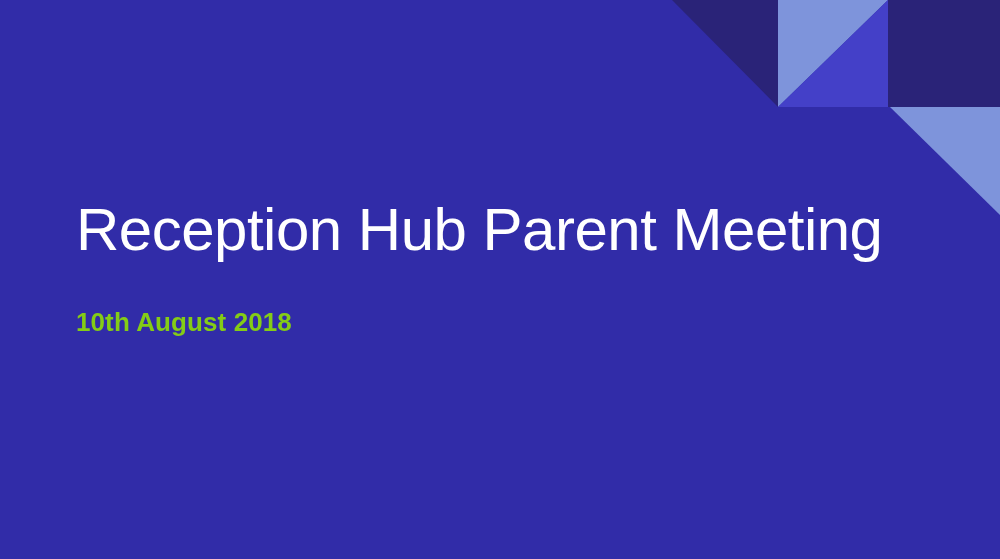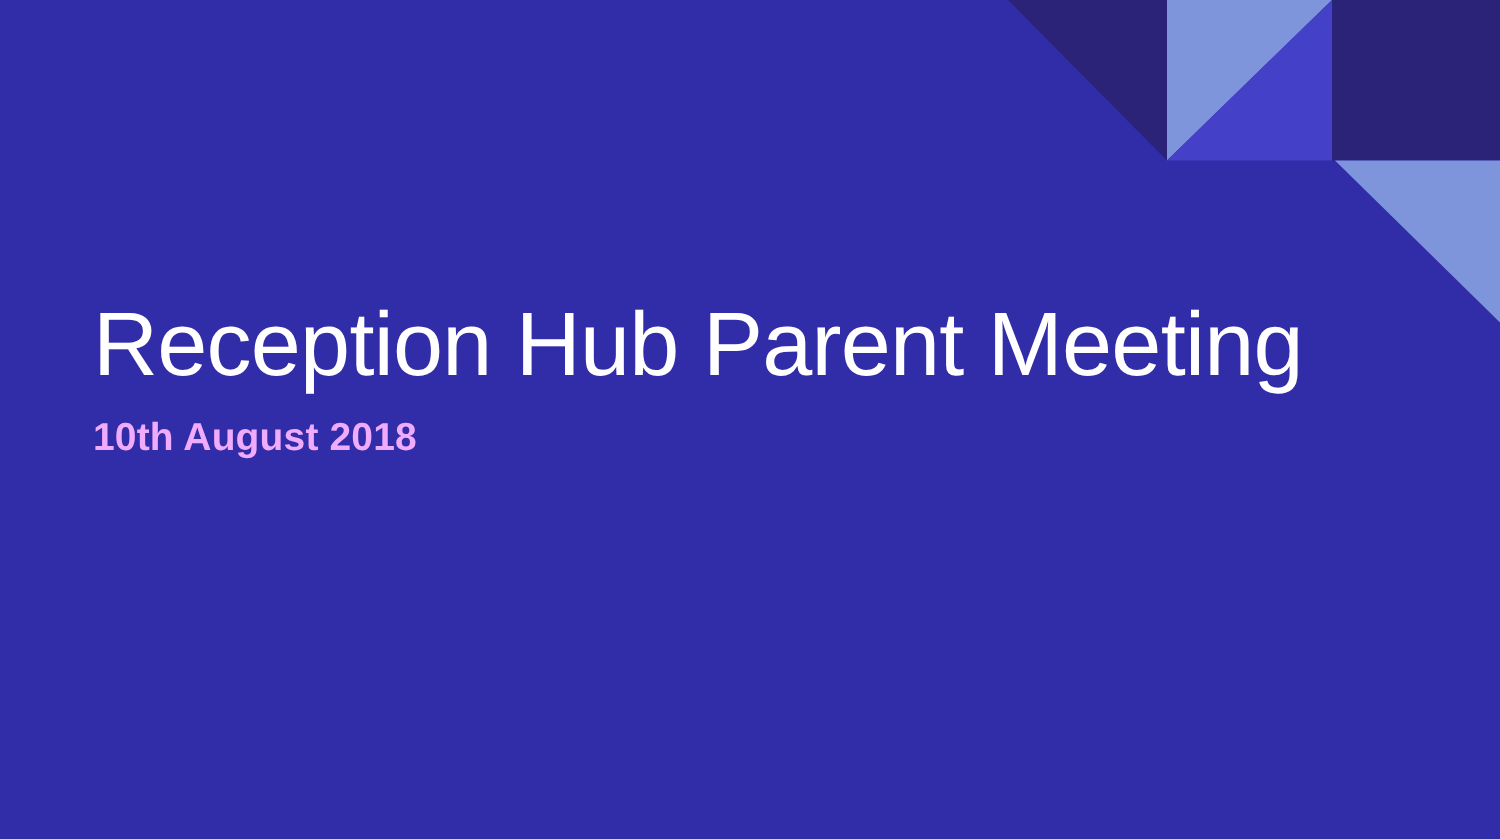--- a/index.html
+++ b/index.html
@@ -27,41 +27,41 @@
     top: 0;
     left: 0;
     width: 1000px;
     height: 559px;
     pointer-events: none;
   }
 
   
   #title-block {
     position: absolute;
-    left: 62px;
+    left: 76px;
     top: 196px;
     width: 860px;
   }
 
   #page-title {
     font-size: 60px;
     font-weight: 300;
     line-height: 1.12;
     letter-spacing: -0.5px;
     color: #FFFFFF;
     white-space: nowrap;
   }
 
   #page-subtitle {
-    margin-top: 13px;
+    margin-top: 44px;
     font-size: 26px;
     font-weight: 700;
     line-height: 1.2;
     letter-spacing: 0.1px;
-    color: #f0abfc;
+    color: #84cc16;
     white-space: nowrap;
   }
 </style>
 </head>
 <body>
 
 <div id="slide" style="background: rgb(49, 44, 168);">
 
   <svg id="deco" viewBox="0 0 1000 559" width="1000" height="559" preserveAspectRatio="none">
     <polygon fill="#2A2378" points="672,0 778,0 778,107"></polygon>

